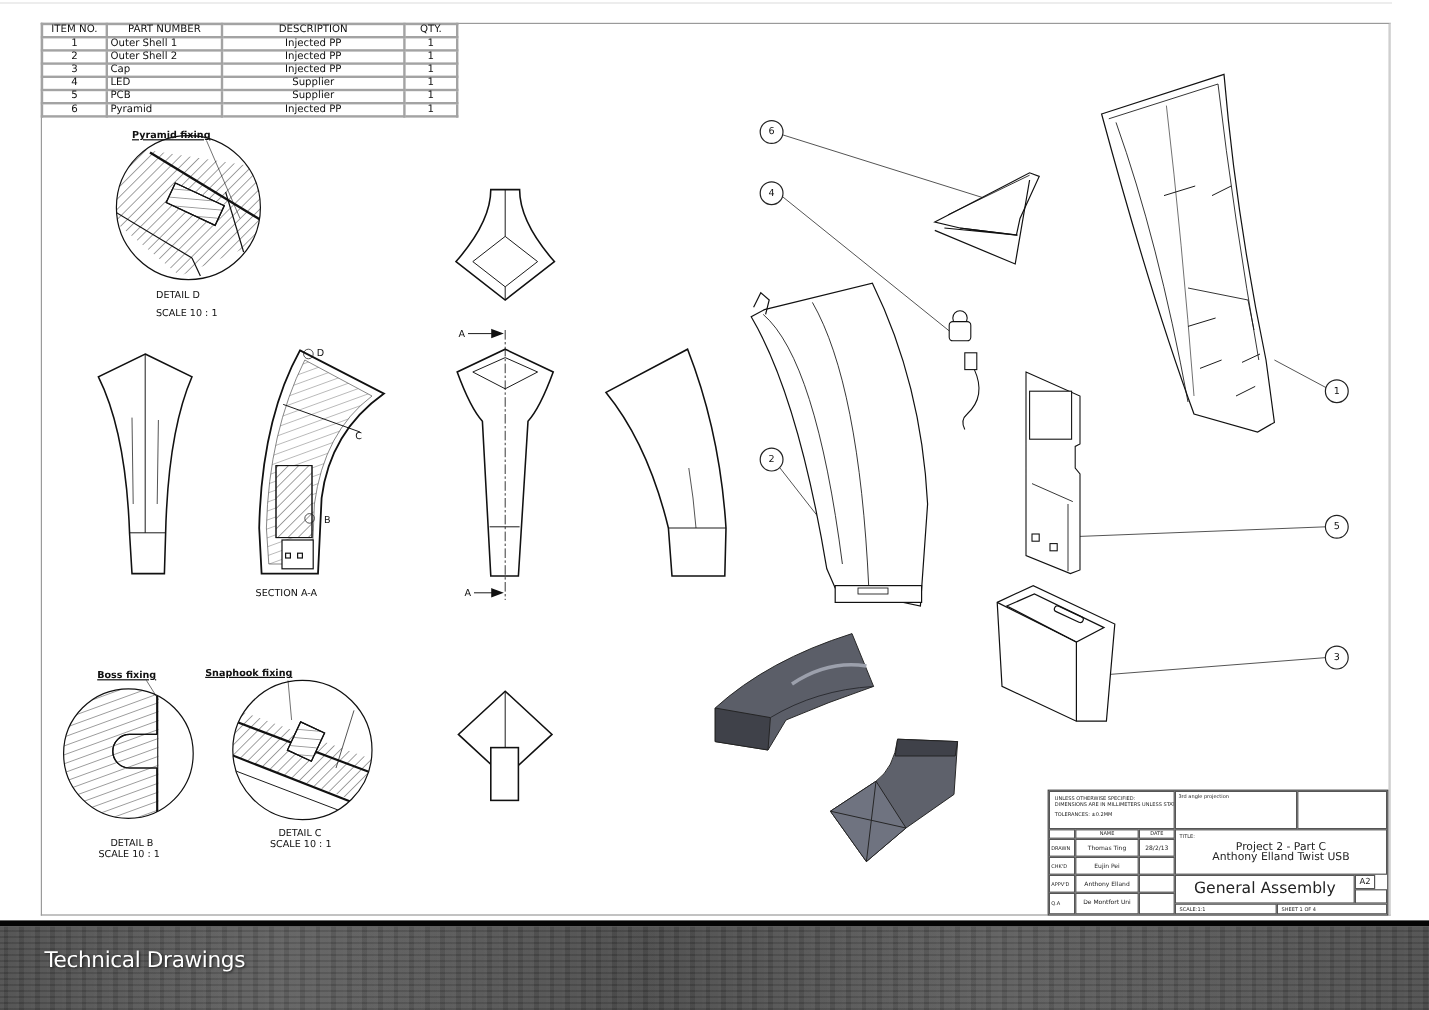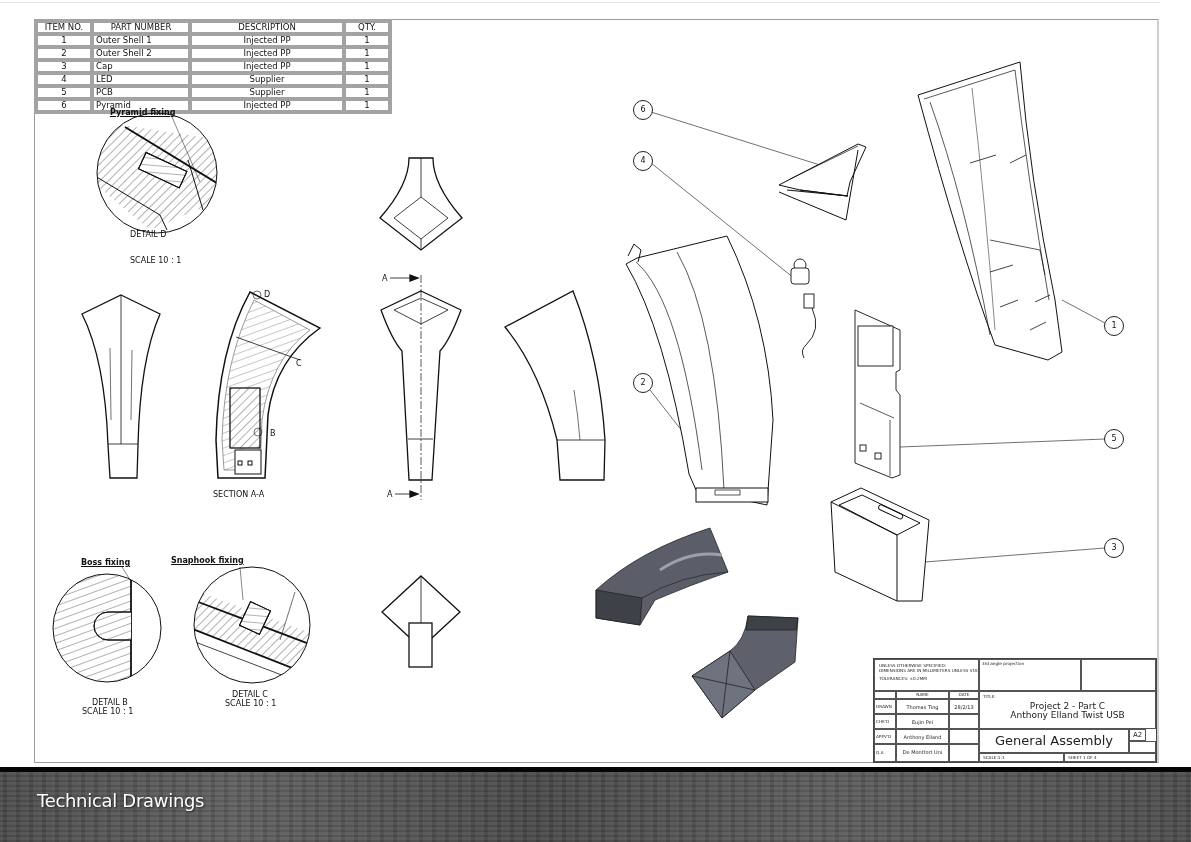--- a/index.html
+++ b/index.html
@@ -1,20 +1,20 @@
 <!DOCTYPE html>
 <html><head>
 <meta charset="utf-8">
 <style>
   html,body{margin:0;padding:0;}
   body{width:1191px;height:842px;position:relative;overflow:hidden;background:#fff;font-family:"DejaVu Sans",sans-serif;}
   .topline{position:absolute;left:0;top:2px;width:1160px;height:1px;background:#e2e2e2;}
   .sheet{position:absolute;left:34px;top:19px;width:1122px;height:742px;border:1px solid #9a9a9a;border-right:2px solid #cfcfcf;background:#fff;}
   .bom{position:absolute;left:34px;top:19px;border-collapse:collapse;font-size:8.5px;line-height:9px;color:#111;}
-  .bom td,.bom th{border:4px solid #a3a3a3;padding:0 2px;font-weight:normal;height:9px;}
+  .bom td,.bom th{border:2px solid #a3a3a3;padding:0 2px;font-weight:normal;height:9px;}
   .bom th{text-align:center;}
   .bom td.c{text-align:center;}
   svg.drawing{position:absolute;left:0;top:0;}
   .lbl{position:absolute;font-size:8px;color:#111;text-align:center;line-height:9px;white-space:pre;}
   .lbl.u{text-decoration:underline;font-weight:bold;}
   .balloon{position:absolute;width:18px;height:18px;border:1px solid #222;border-radius:50%;font-size:8px;text-align:center;line-height:18px;background:#fff;color:#111;}
   .tb{position:absolute;left:873px;top:658px;width:282px;height:103px;border:1px solid #444;font-size:4px;color:#222;background:#fff;}
   .tb .cell{position:absolute;border:1px solid #555;box-sizing:border-box;overflow:hidden;}
   .tb .small{font-size:4.2px;line-height:5px;white-space:nowrap;}
   .tb .name{font-size:5px;text-align:center;line-height:14px;}
@@ -268,21 +268,21 @@
   <g stroke-width="0.5" stroke="#333">
     <circle cx="1012" cy="677" r="7"></circle>
     <circle cx="1012" cy="677" r="3.5"></circle>
     <line x1="1000" y1="677" x2="1024" y2="677" stroke-dasharray="2,1"></line>
     <line x1="1012" y1="667" x2="1012" y2="687" stroke-dasharray="2,1"></line>
     <polygon points="1034,672 1050,668 1050,686 1034,682"></polygon>
   </g>
 </svg>
 
 <div class="lbl u" style="left:110px;top:108px;">Pyramid fixing</div>
-<div class="lbl" style="left:130px;top:230px;">DETAIL D</div>
+<div class="lbl" style="left:130px;top:241px;">DETAIL D</div>
 <div class="lbl" style="left:130px;top:256px;">SCALE 10 : 1</div>
 
 <div class="lbl" style="left:264px;top:290px;">D</div>
 <div class="lbl" style="left:296px;top:359px;">C</div>
 <div class="lbl" style="left:270px;top:429px;">B</div>
 <div class="lbl" style="left:213px;top:490px;">SECTION A-A</div>
 <div class="lbl" style="left:382px;top:274px;">A</div>
 <div class="lbl" style="left:387px;top:490px;">A</div>
 
 <div class="lbl u" style="left:81px;top:558px;">Boss fixing</div>

